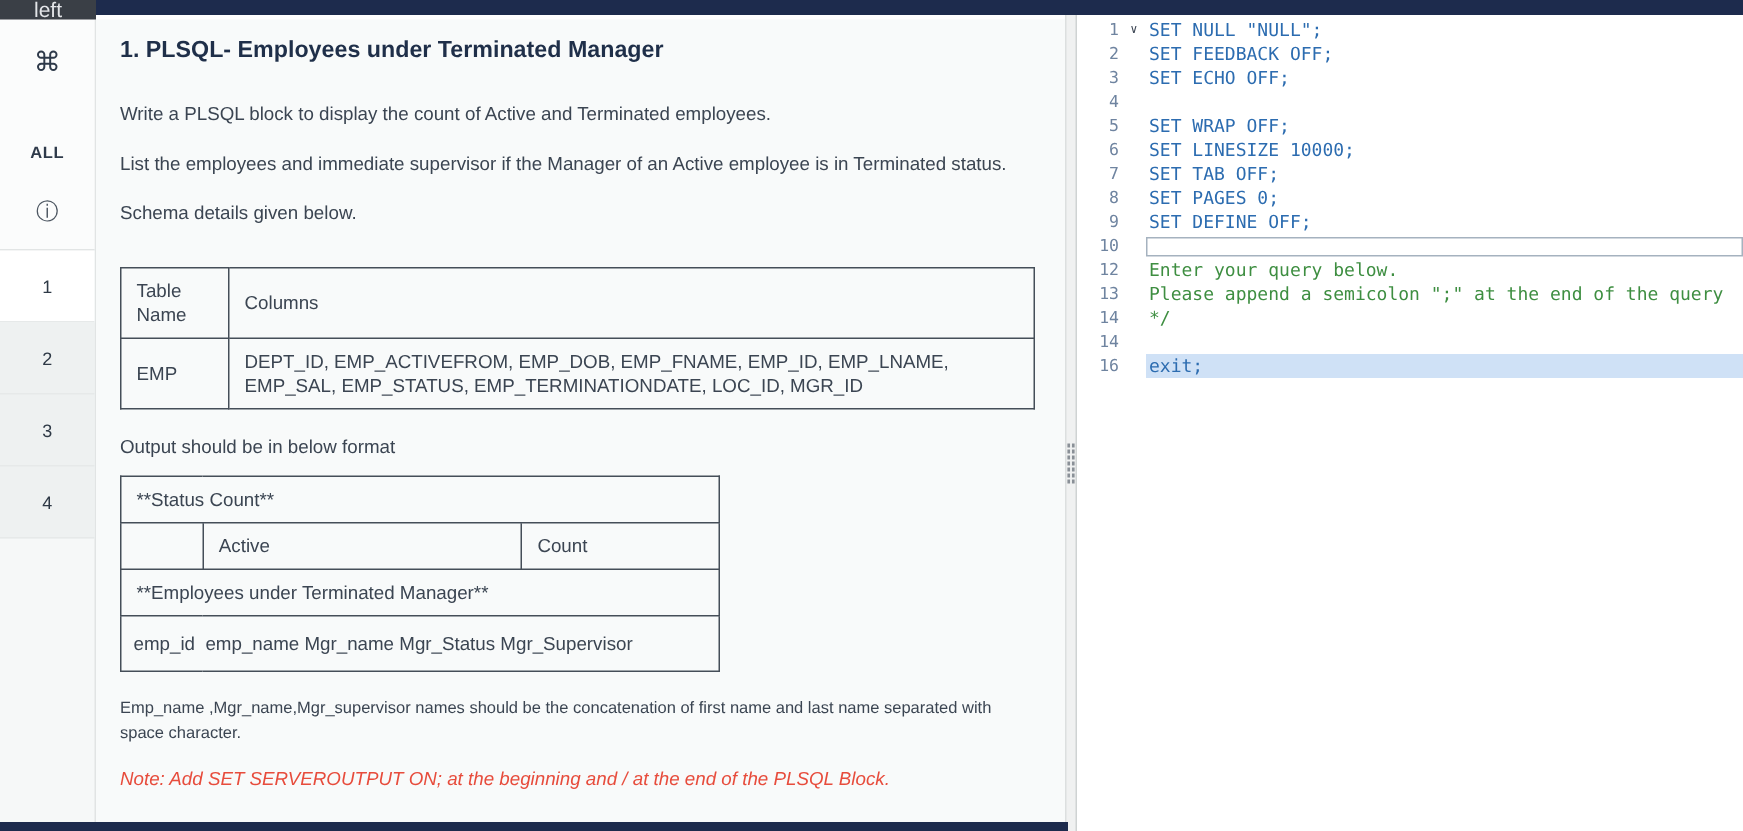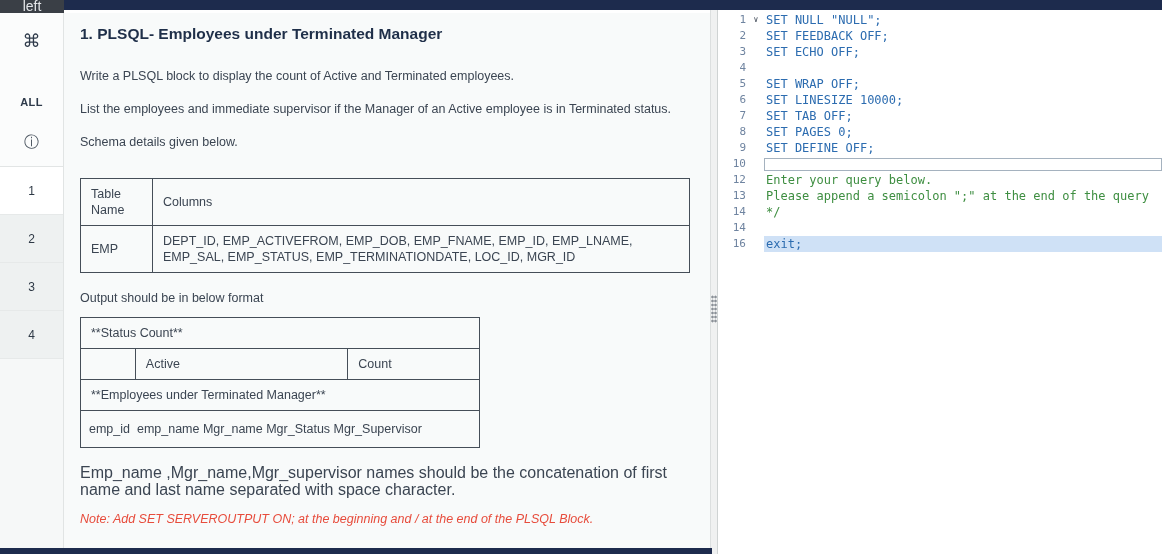--- a/index.html
+++ b/index.html
@@ -51,21 +51,21 @@
 
   .out-intro { margin-top:18px; font-size:12.5px; color:#3b4552; }
 
   .out-table { margin-top:12px; width:400px; }
   .out-table td { border:1px solid #454e58; padding:7px 10px; line-height:16px; }
   .out-table .c1 { width:55px; }
   .out-table .c2 { width:213px;margin-top:32px; }
   .out-table .c3 { width:132px; }
   .out-table .cols-row { padding:10px 8px; white-space:pre-wrap; }
 
-  .concat-note { margin-top:16px; font-size:16px; line-height:17px; color:#3b4552; width:600px; }
+  .concat-note { margin-top:16px; font-size:11px; line-height:17px; color:#3b4552; width:600px; }
   .red-note { margin-top:14px; font-size:12.5px; font-style:italic; color:var(--note-color,#e74c3c); }
 
   
   .divider {
     position:absolute; left:710px; top:10px; width:8px; bottom:0;
     background:#f0f1f1; border-left:1px solid #dcdfdf; border-right:1px solid #cfd3d3; cursor:col-resize;
   }
   .grip {
     position:absolute; top:285px; left:50%; transform:translateX(-50%);
     width:6px; height:28px;

